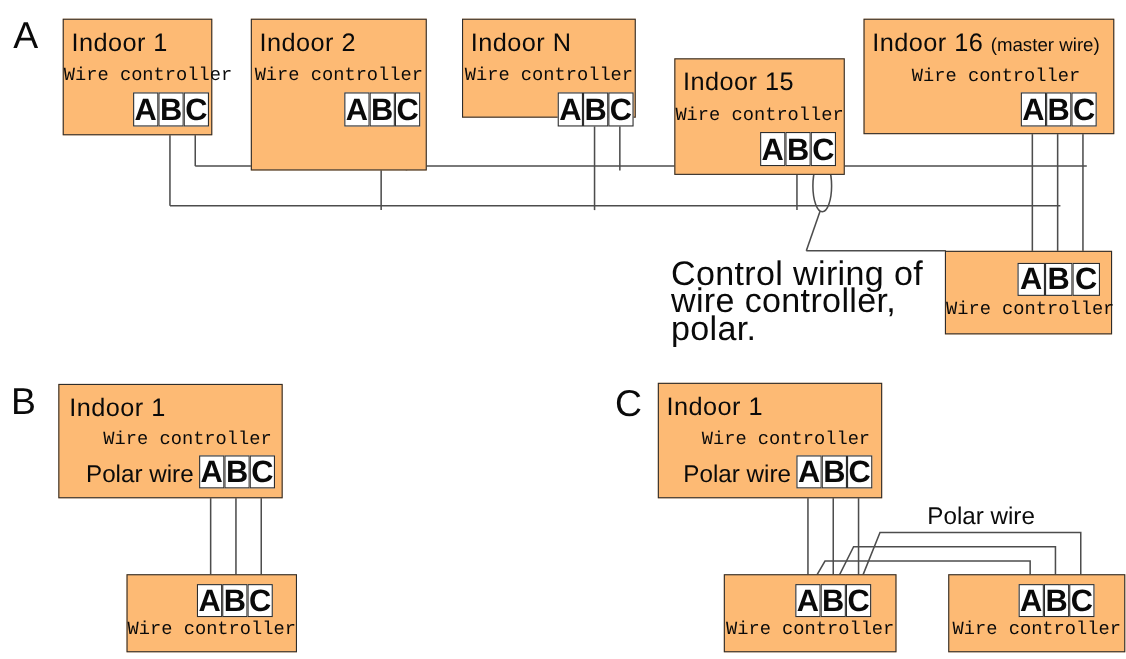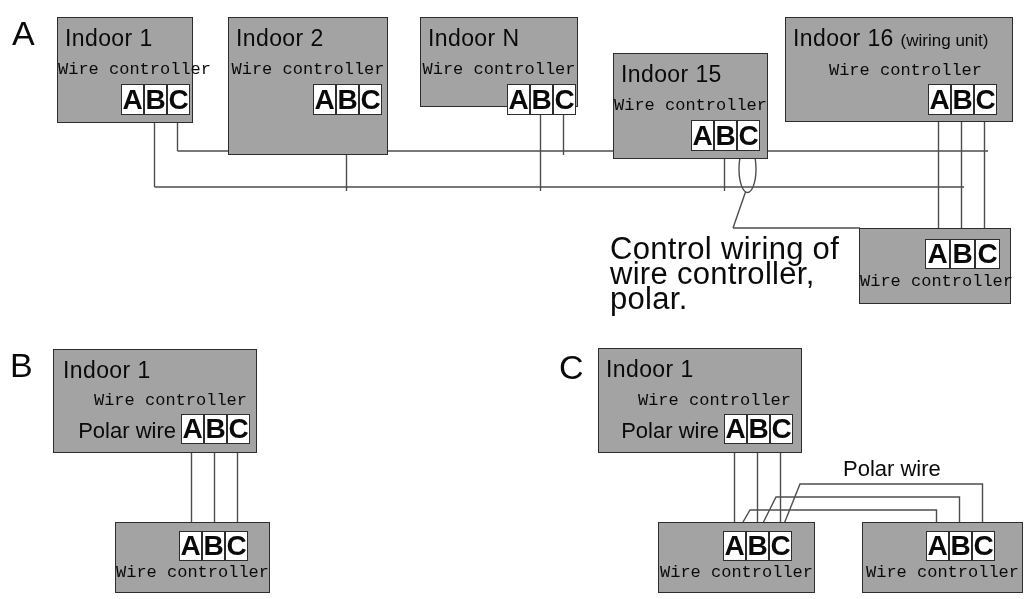--- a/index.html
+++ b/index.html
@@ -6,21 +6,21 @@
   .stage {
     position:relative; width:1024px; height:599px; background:#ffffff;
     font-family:"Liberation Sans", sans-serif; color:#0a0a0a; overflow:hidden;
   }
   svg.wires { position:absolute; left:0; top:0; width:1024px; height:599px; }
   svg.wires line, svg.wires polyline, svg.wires ellipse {
     stroke:#4d4d4d; stroke-width:1.4; fill:none;
   }
   .box {
     position:absolute; box-sizing:border-box;
-    border:1.6px solid #2d2d2d; background:#a3a3a3;
+    border:1.6px solid #2d2d2d; background:#fdba74;
   }
   .unit-title {
     position:absolute; left:7px; top:6px; font-size:23px; letter-spacing:0.4px;
     white-space:nowrap; line-height:28px;
   }
   .unit-title .suffix { font-size:17px; letter-spacing:0; }
   .unit-sub {
     position:absolute; font-size:17px; white-space:nowrap; line-height:18px;font-family:Liberation Mono, monospace;
   }
   .sub-center { left:0; right:0; text-align:center; }
@@ -127,21 +127,21 @@
     <div class="trow" style="left:77px; top:66px;">
       <span class="t">A</span>
       <span class="t">B</span>
       <span class="t">C</span>
     </div>
   </div>
 
   <div class="box" style="left:785px; top:17px; width:228px; height:105px;">
     <div class="unit-title">
       <span>Indoor 16</span>
-      <span class="suffix">(wiring unit)</span>
+      <span class="suffix">(master wire)</span>
     </div>
     <div class="unit-sub" style="top:44px; right:30px;">Wire controller</div>
     <div class="trow" style="left:142px; top:66px;">
       <span class="t">A</span>
       <span class="t">B</span>
       <span class="t">C</span>
     </div>
   </div>
 
   <div class="box" style="left:859px; top:228px; width:152px; height:76px;">

